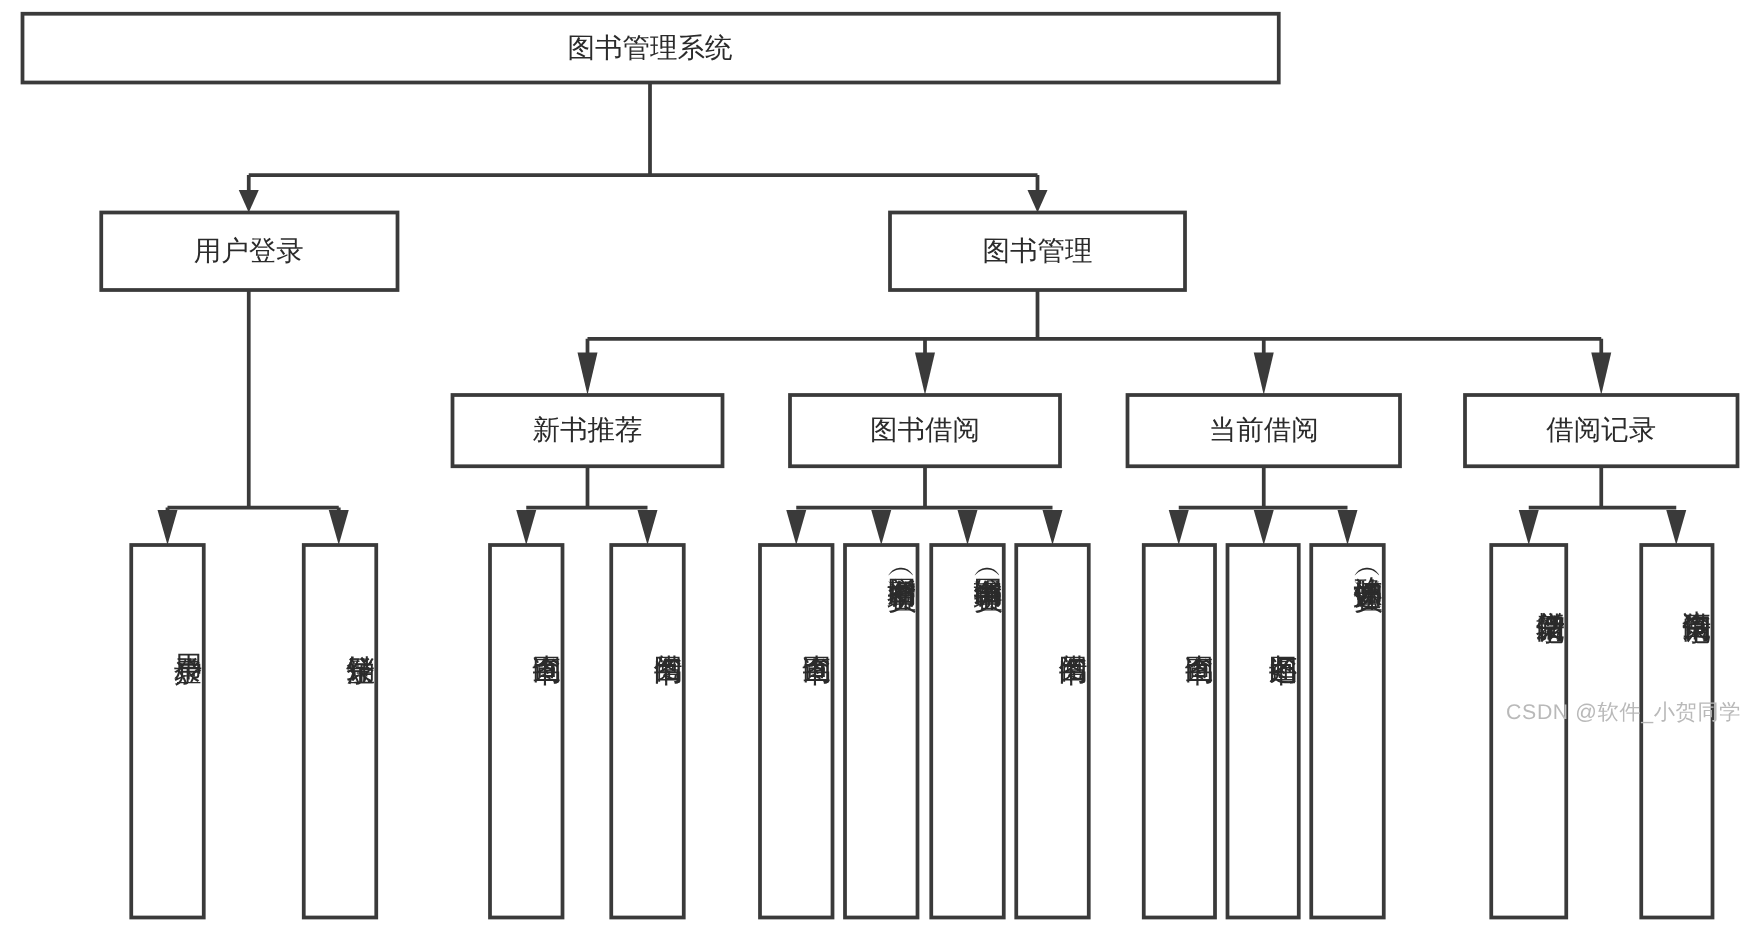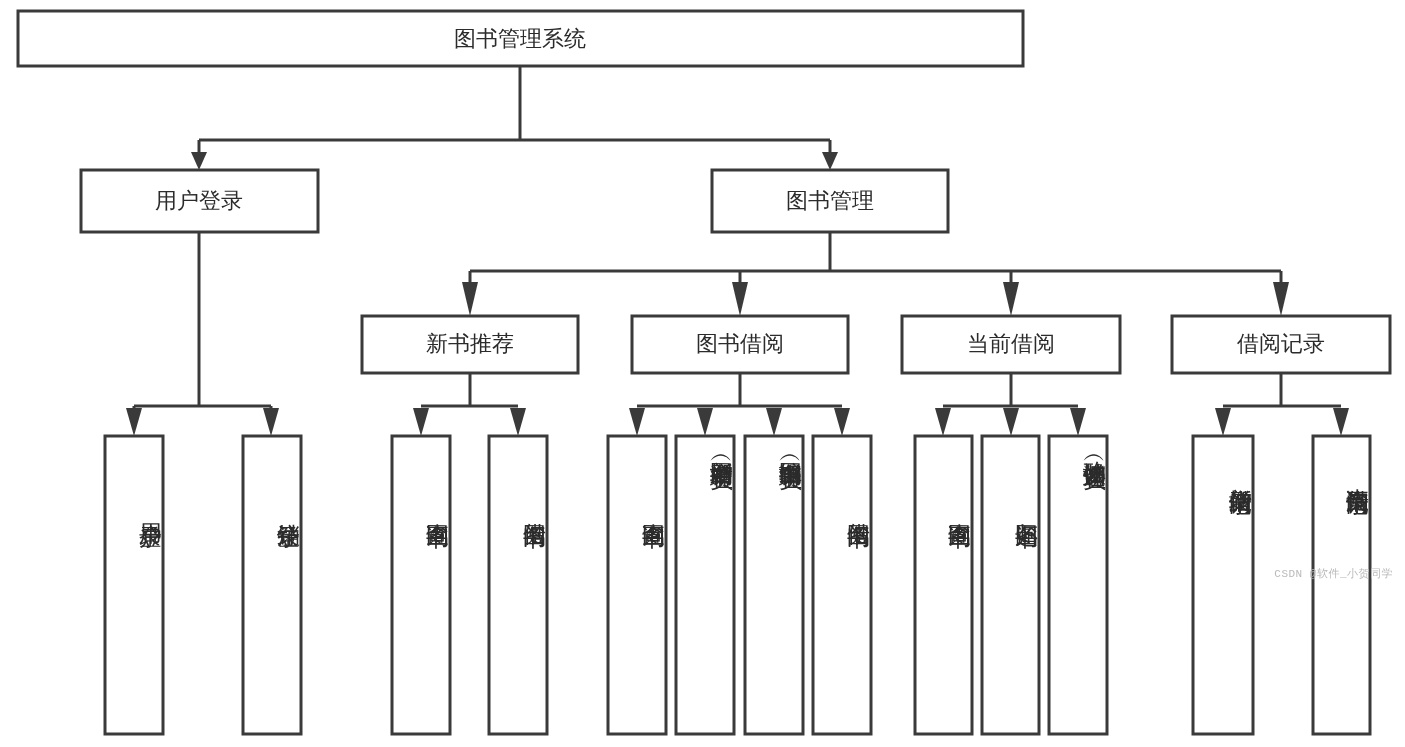--- a/index.html
+++ b/index.html
@@ -57,22 +57,22 @@
     letter-spacing: 1px;
     color: #2b2b2b;
     text-align: center;
     white-space: nowrap;
     pointer-events: none;
   }
   .watermark {
     position: absolute;
     right: 12px;
     bottom: 6px;
-    font-family: Liberation Mono, monospace;
-    font-size: 11px;
+    font-family: Liberation Sans, sans-serif;
+    font-size: 17px;
     color: #b9b9b9;
     letter-spacing: 0.5px;
     white-space: nowrap;
   }
 </style>
 </head>
 <body>
 
 <div id="diagram-root">
 

